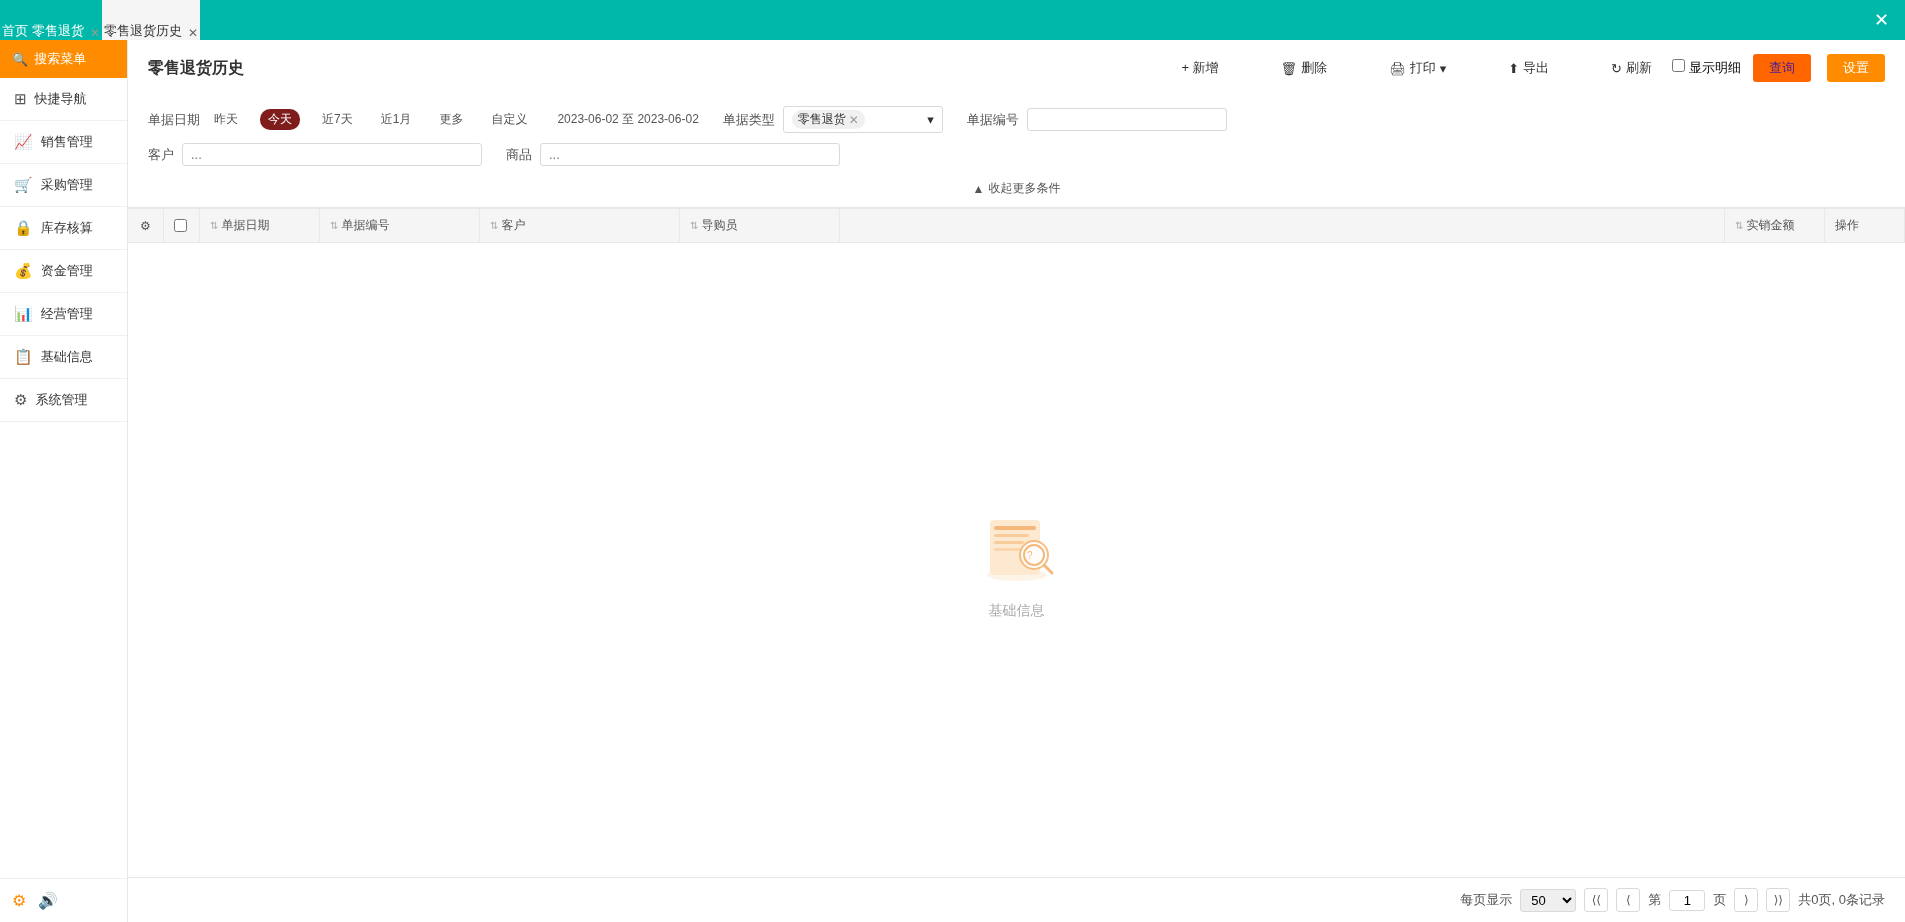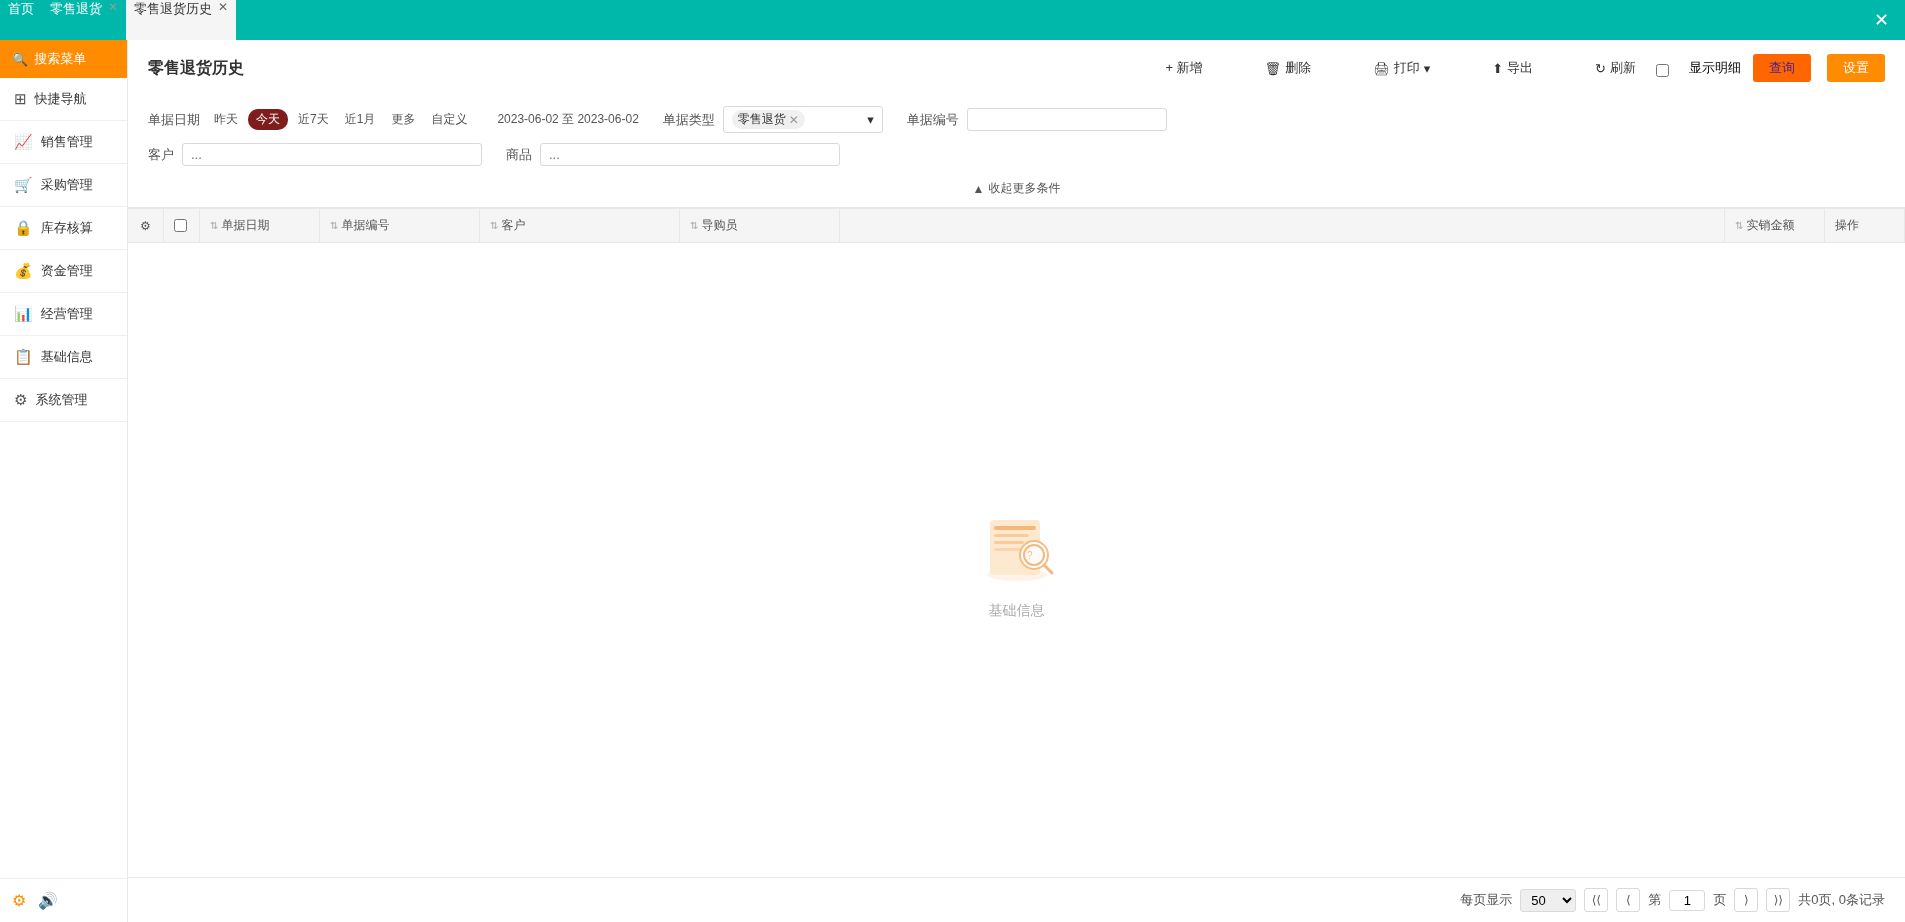--- a/index.html
+++ b/index.html
@@ -16,22 +16,22 @@
     }
     .top-bar-tabs {
       display: flex;
       align-items: center;
       flex: 1;
       height: 100%;
     }
     .tab-item {
       height: 100%;
       display: flex;
-      align-items: flex-start;
-      padding: 0 8px;
+      align-items: flex-end;
+      padding: 0 2px;
       color: #fff;
       font-size: 13px;
       cursor: pointer;
       white-space: nowrap;
       position: relative;
     }
     .tab-item.active {
       background: #f5f5f5;
       color: #333;
     }
@@ -157,22 +157,22 @@
       border: none;
       padding: 5px 16px;
       border-radius: 3px;
       cursor: pointer;
       font-size: 13px;
       margin-left: 4px;
       font-family: Liberation Mono, monospace;
     }
     .checkbox-label {
       display: flex;
-      align-items: flex-end;
-      gap: 20px;
+      align-items: flex-start;
+      gap: 4px;
       font-size: 13px;
       cursor: pointer;
     }
 
     
     .filter-area {
       padding: 12px 0 0 0;
     }
     .filter-row {
       display: flex;
@@ -187,21 +187,21 @@
       gap: 8px;
     }
     .filter-label {
       color: #555;
       font-size: 13px;
       white-space: nowrap;
     }
     .date-range-options {
       display: flex;
       align-items: center;
-      gap: 4px;
+      gap: 16px;
     }
     .date-option {
       padding: 2px 6px;
       font-size: 12px;
       color: #555;
       cursor: pointer;
       border-radius: 2px;
     }
     .date-option.active {
       background: #7f1d1d;

